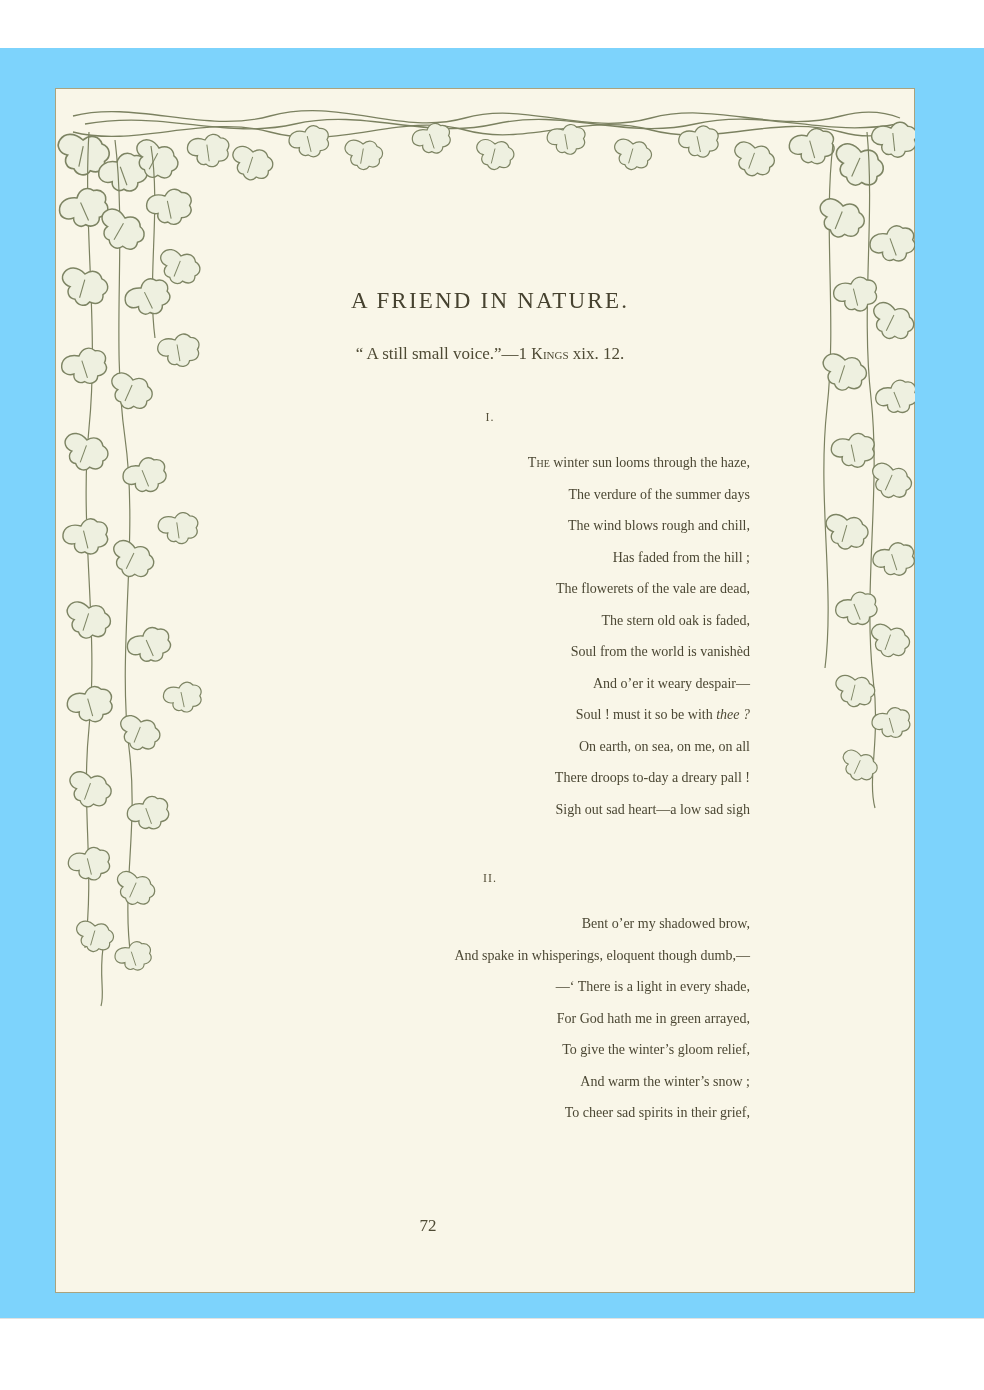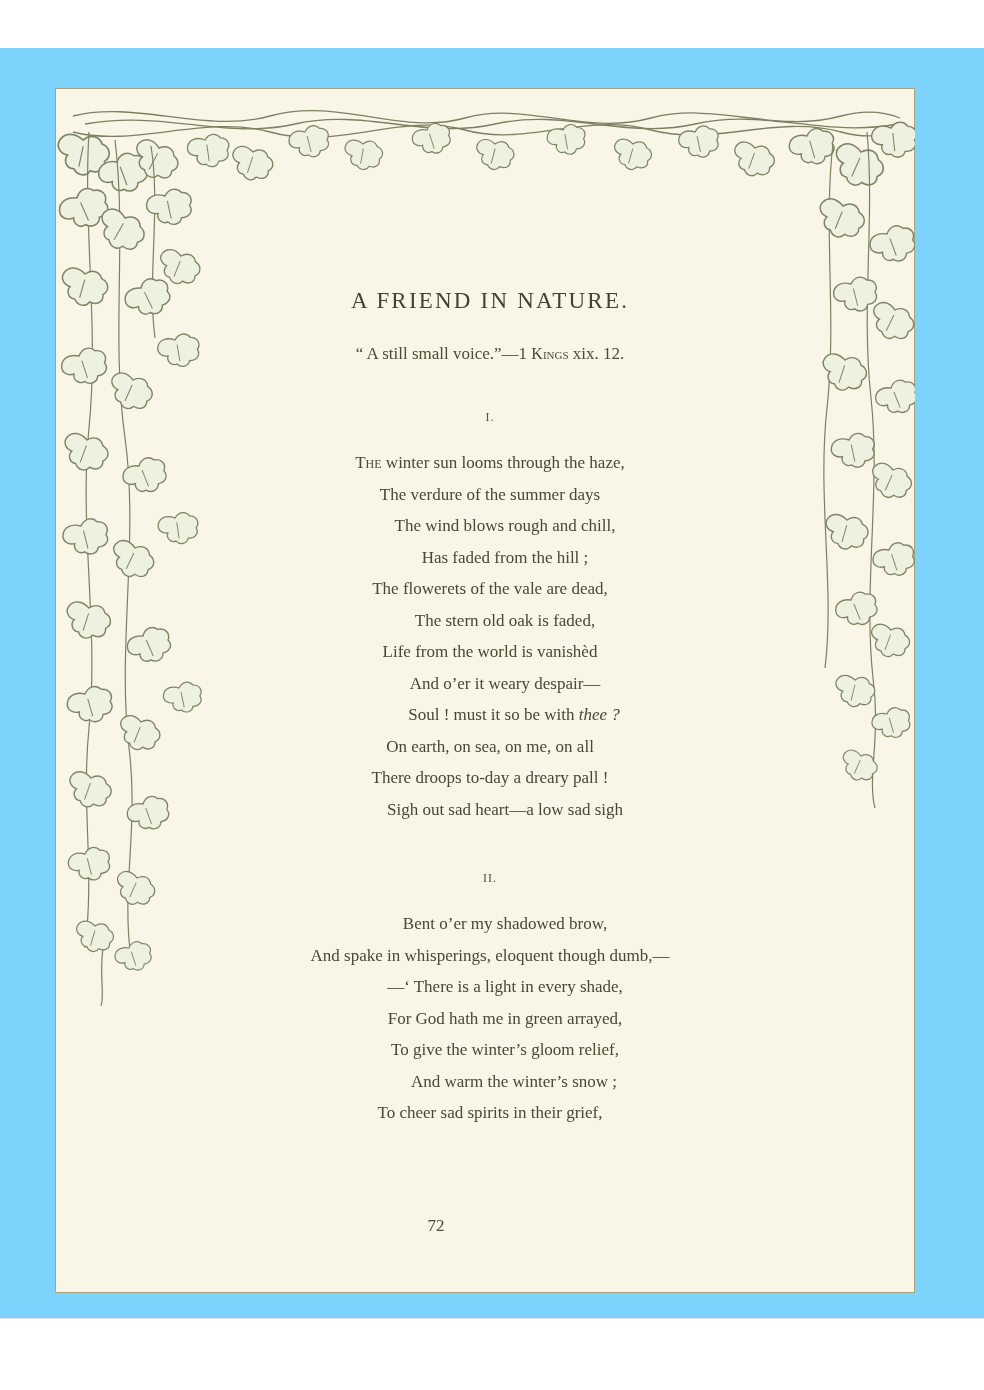--- a/index.html
+++ b/index.html
@@ -80,40 +80,40 @@
   .stanza-number {
     font-size: 12px;
     letter-spacing: 1px;
     margin: 0 0 22px 0;
     font-variant: small-caps;
     color: #56513a;
   }
 
   .stanza {
     margin: 0 0 46px 0;
-    font-size: 17px;
+    font-size: 14px;
     line-height: 31.5px;
-    text-align: center;
+    text-align: right;
     color: #4b4733;
     font-family: Liberation Serif, serif;
   }
   .stanza .line {
     white-space: pre;
   }
   .stanza .line.i1 { padding-left: 30px; }
   .stanza .line.i2 { padding-left: 48px; }
   .stanza .line.i0 { padding-left: 0px; }
   .line .smallcaps { font-variant: small-caps; }
   .line .ital { font-style: italic; }
 
   .stanza-block { position: relative; }
 
   .page-number {
     position: absolute;
-    left: 12px;
+    left: 4px;
     top: 1168px;
     width: 848px;
     text-align: center;
     font-size: 17px;
     color: #4e4a34;
   }
 
   
   .footer {
     position: absolute;
@@ -240,21 +240,21 @@
     <div id="stanzas">
         <div class="stanza-block">
           <div class="stanza-number">I.</div>
           <div class="stanza">
             <div class="line i0"><span class="smallcaps">The</span><span> winter sun looms through the haze,</span></div>
             <div class="line i0"><span>The verdure of the summer days</span></div>
             <div class="line i1"><span>The wind blows rough and chill,</span></div>
             <div class="line i1"><span>Has faded from the hill ;</span></div>
             <div class="line i0"><span>The flowerets of the vale are dead,</span></div>
             <div class="line i1"><span>The stern old oak is faded,</span></div>
-            <div class="line i0"><span>Life from the world is vanishèd</span></div>
+            <div class="line i0"><span>Soul from the world is vanishèd</span></div>
             <div class="line i1"><span>And o’er it weary despair—</span></div>
             <div class="line i2"><span>Soul ! must it so be with </span><span class="ital">thee ?</span></div>
             <div class="line i0"><span>On earth, on sea, on me, on all</span></div>
             <div class="line i0"><span>There droops to-day a dreary pall !</span></div>
             <div class="line i1"><span>Sigh out sad heart—a low sad sigh</span></div>
           </div>
         </div>
         <div class="stanza-block">
           <div class="stanza-number">II.</div>
           <div class="stanza">

